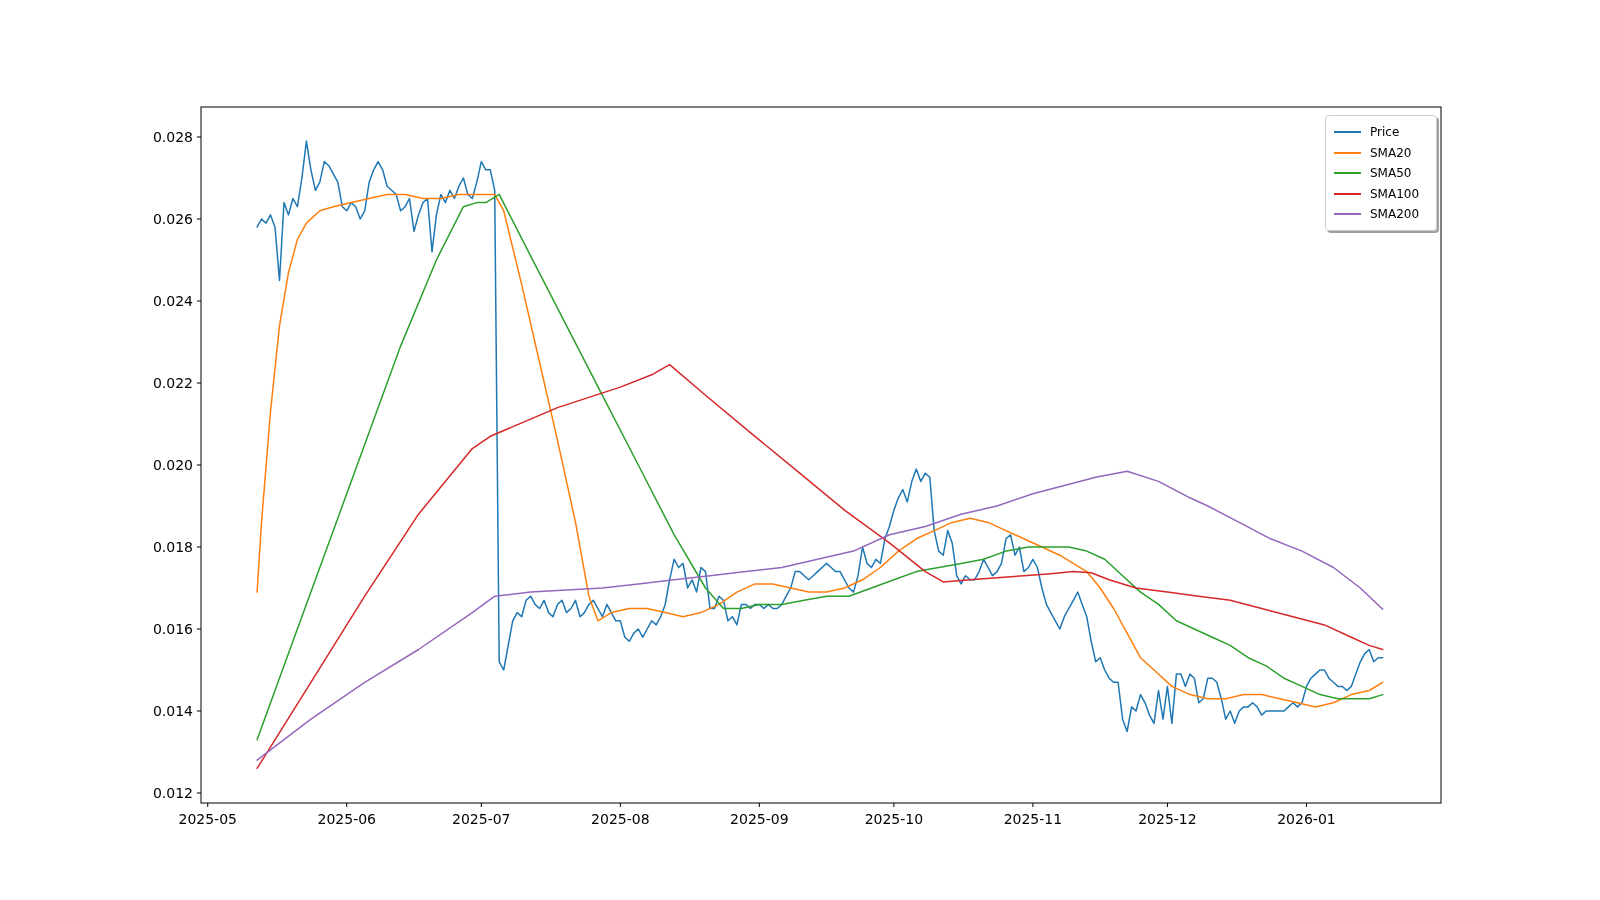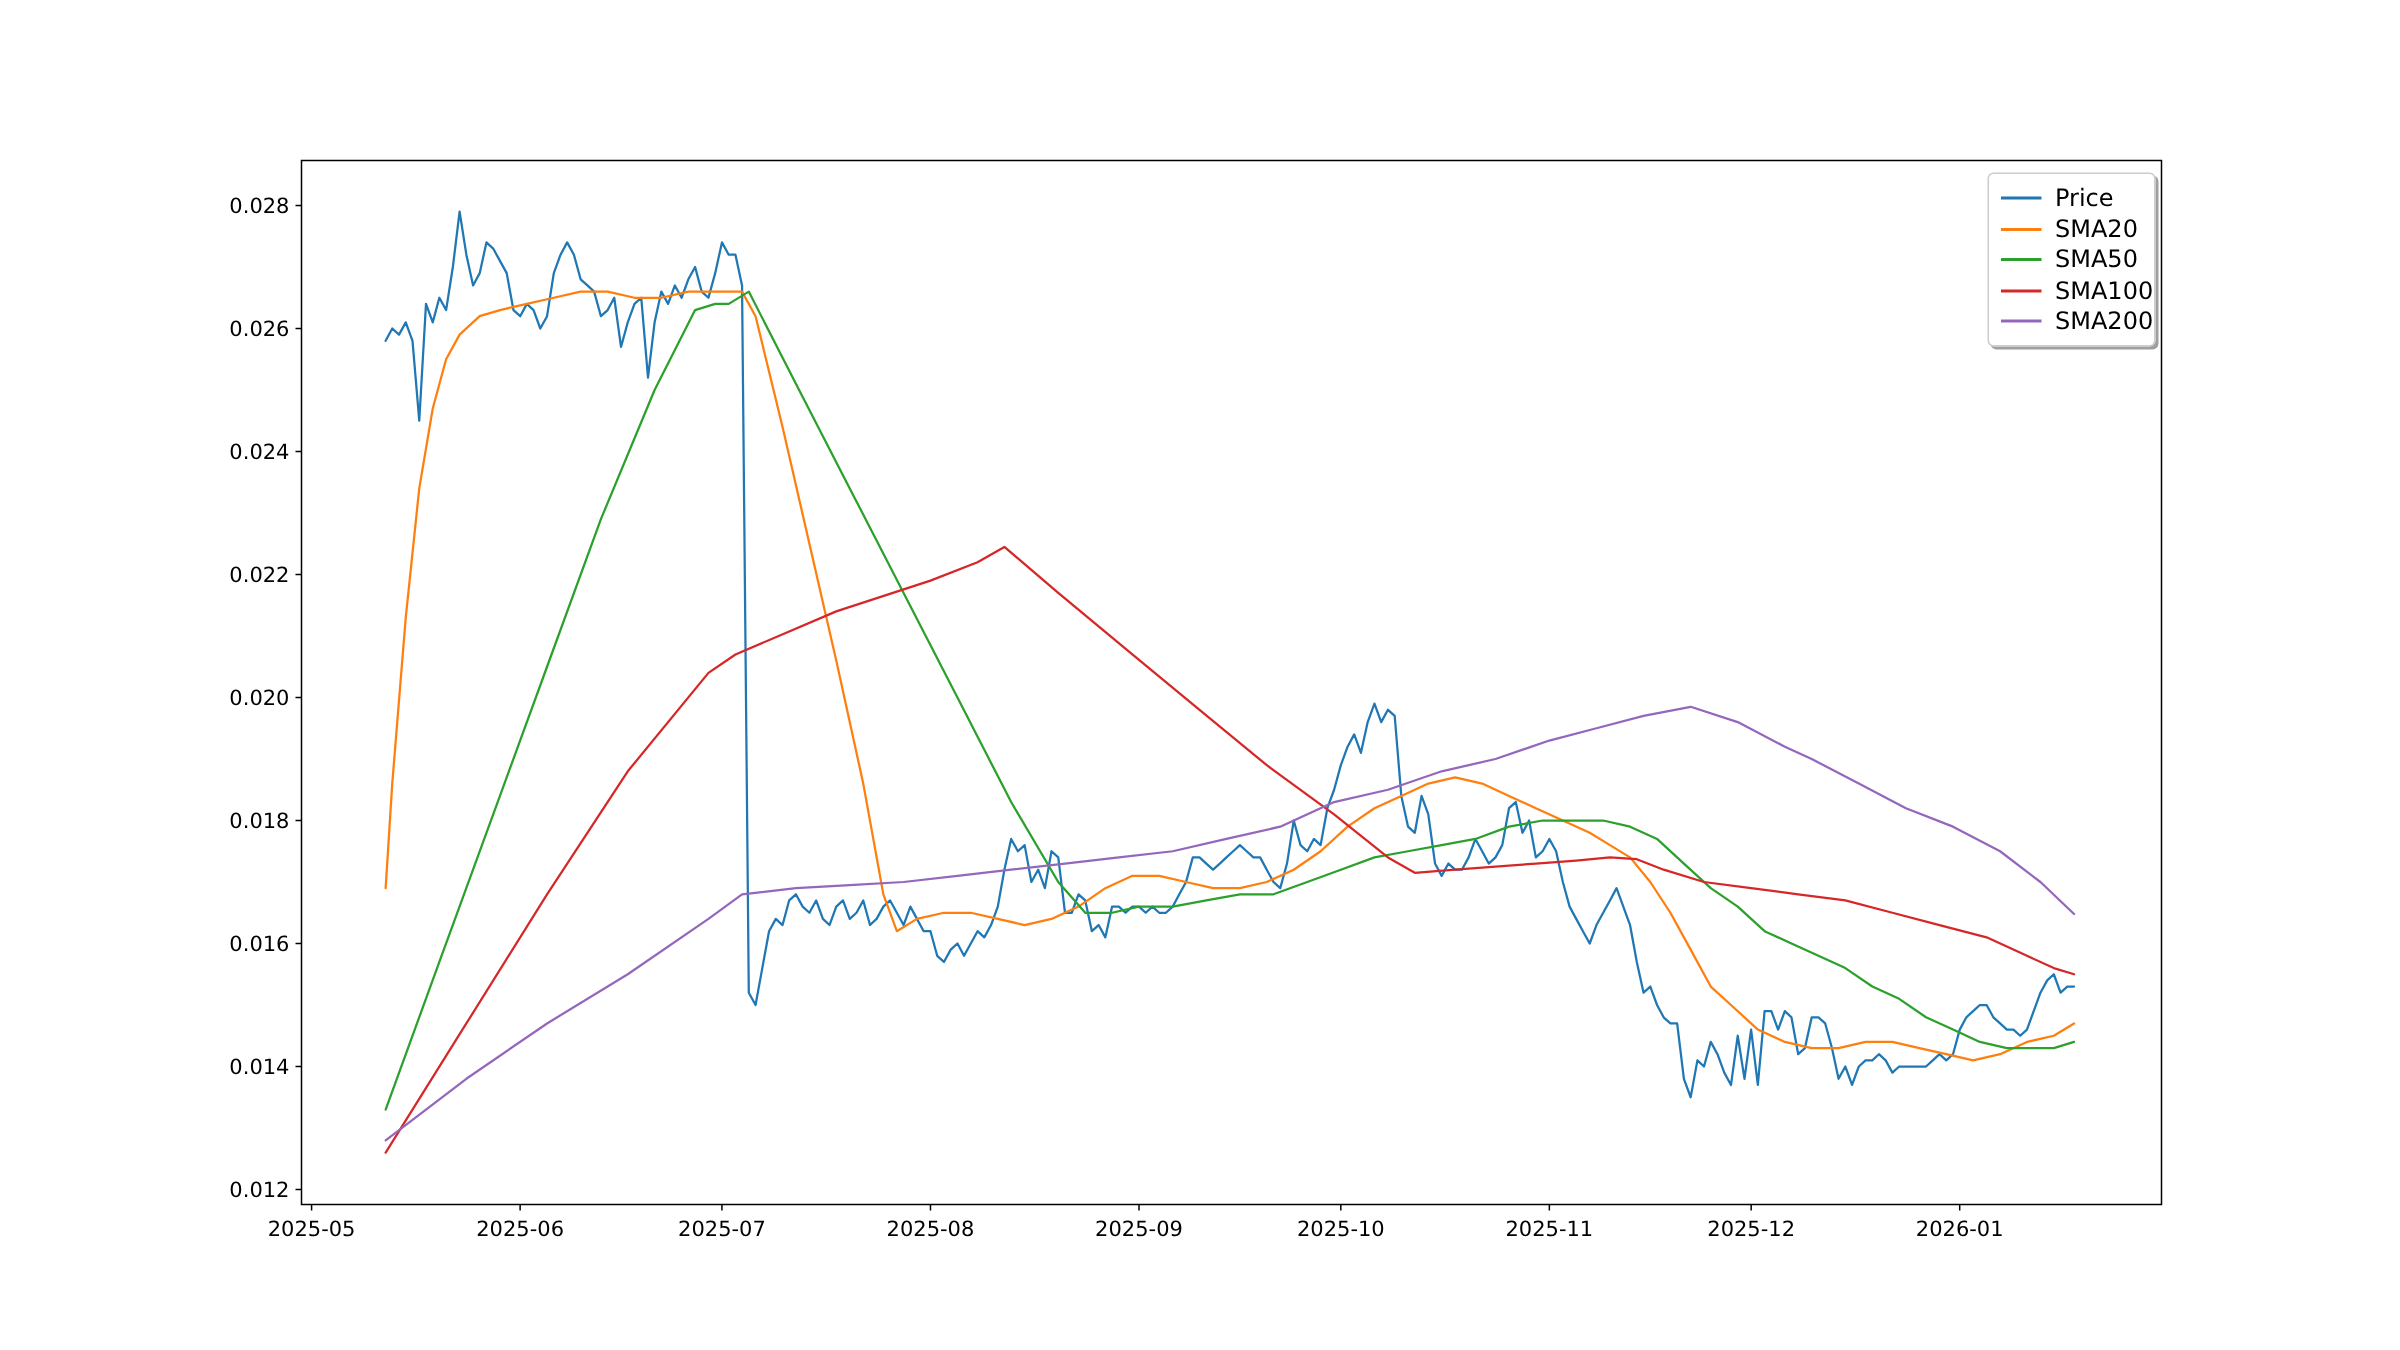--- a/index.html
+++ b/index.html
@@ -5,21 +5,21 @@
   html,body{margin:0;padding:0;background:#ffffff;}
   #figure{position:relative;width:1600px;height:900px;background:#ffffff;
           font-family:"DejaVu Sans","Liberation Sans",sans-serif;overflow:hidden;}
   #chart-svg{position:absolute;left:0;top:0;}
   .tick-label{font-size:14px;fill:#000000;}
   #legend{position:absolute;left:1325px;top:115px;width:112px;box-sizing:border-box;
           background:rgba(255,255,255,0.9);border:1px solid #cccccc;border-radius:4px;
           padding:6px 8px 5px 8px;box-shadow:2px 2px 0 rgba(80,80,80,0.55);}
   .legend-item{display:flex;align-items:center;height:20.5px;}
   .swatch{display:inline-block;width:27px;height:2px;margin-right:9px;flex:0 0 27px;}
-  .legend-label{font-size:16px;color:#000000;line-height:1;}
+  .legend-label{font-size:12px;color:#000000;line-height:1;}
 </style>
 </head>
 <body>
 
 <div id="figure">
   <svg id="chart-svg" width="1600" height="900">
     <rect id="plot-area" x="201" y="107" width="1240" height="696" fill="#ffffff" stroke="#000000" stroke-width="1"></rect>
     <g id="x-ticks">
         <line x1="207.72694394213383" y1="803" x2="207.72694394213383" y2="807" stroke="#000" stroke-width="1"></line>
         <text x="207.72694394213383" y="824" text-anchor="middle" class="tick-label">2025-05</text>

